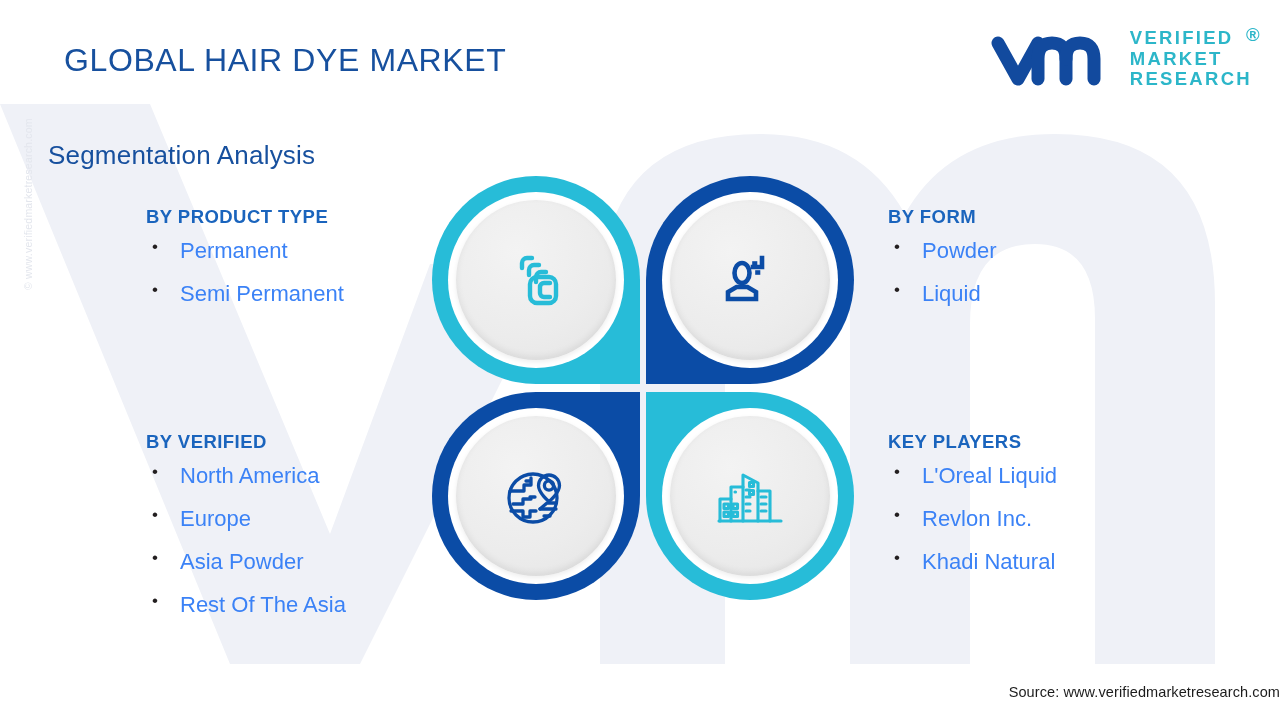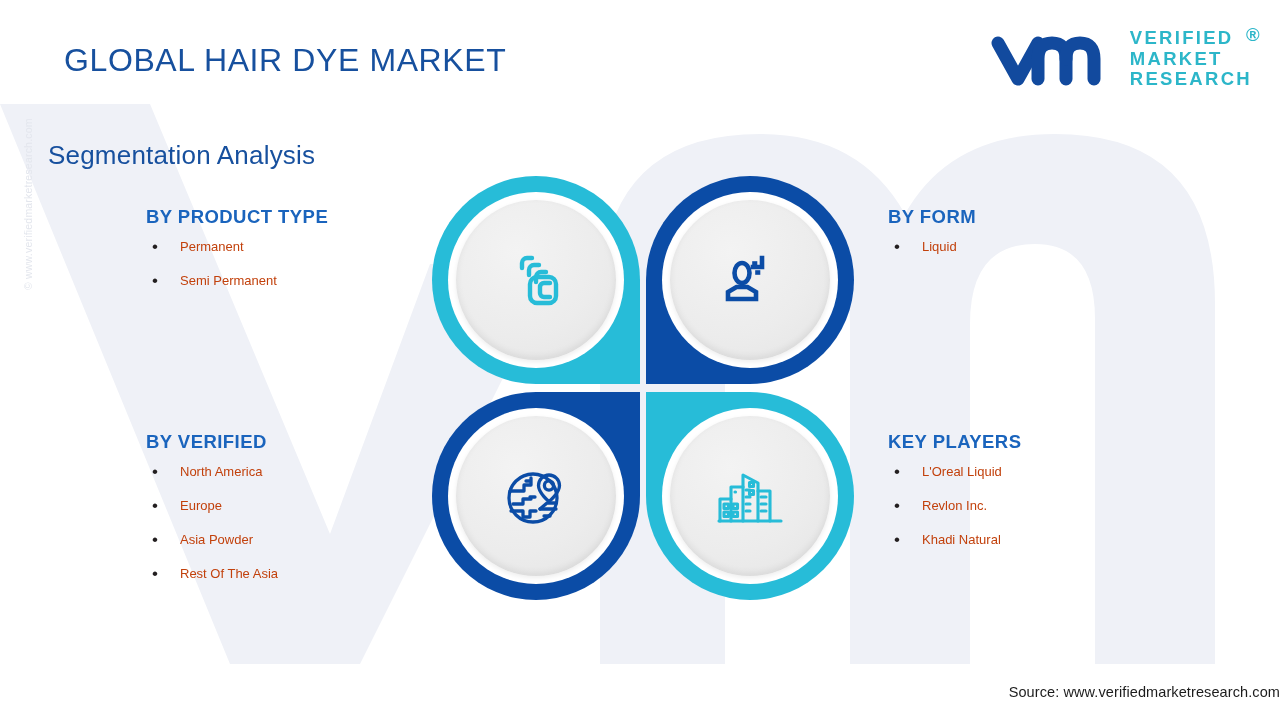--- a/index.html
+++ b/index.html
@@ -124,22 +124,22 @@
     font-weight: 700;
     color: #1a64bd;
     letter-spacing: 0.45px;
     margin-bottom: 12px;
   }
 
   .seg-list { list-style: none; }
   .seg-list li {
     position: relative;
     padding-left: 34px;
-    font-size: 13px;
-    color: #c2410c;
+    font-size: 22px;
+    color: #3b82f6;
     line-height: 1;
     margin-bottom: 21px;
     white-space: nowrap;
   }
   .seg-list li::before {
     content: "\2022";
     position: absolute;
     left: 6px;
     top: -2px;
     font-size: 17px;
@@ -254,20 +254,21 @@
     <div class="seg-heading">BY PRODUCT TYPE</div>
     <ul class="seg-list">
       <li>Permanent</li>
       <li>Semi Permanent</li>
     </ul>
   </div>
 
   <div class="seg-block right row-top">
     <div class="seg-heading">BY FORM</div>
     <ul class="seg-list">
+      <li>Powder</li>
       <li>Liquid</li>
     </ul>
   </div>
 
   <div class="seg-block left row-bottom">
     <div class="seg-heading">BY VERIFIED</div>
     <ul class="seg-list">
       <li>North America</li>
       <li>Europe</li>
       <li>Asia Powder</li>

